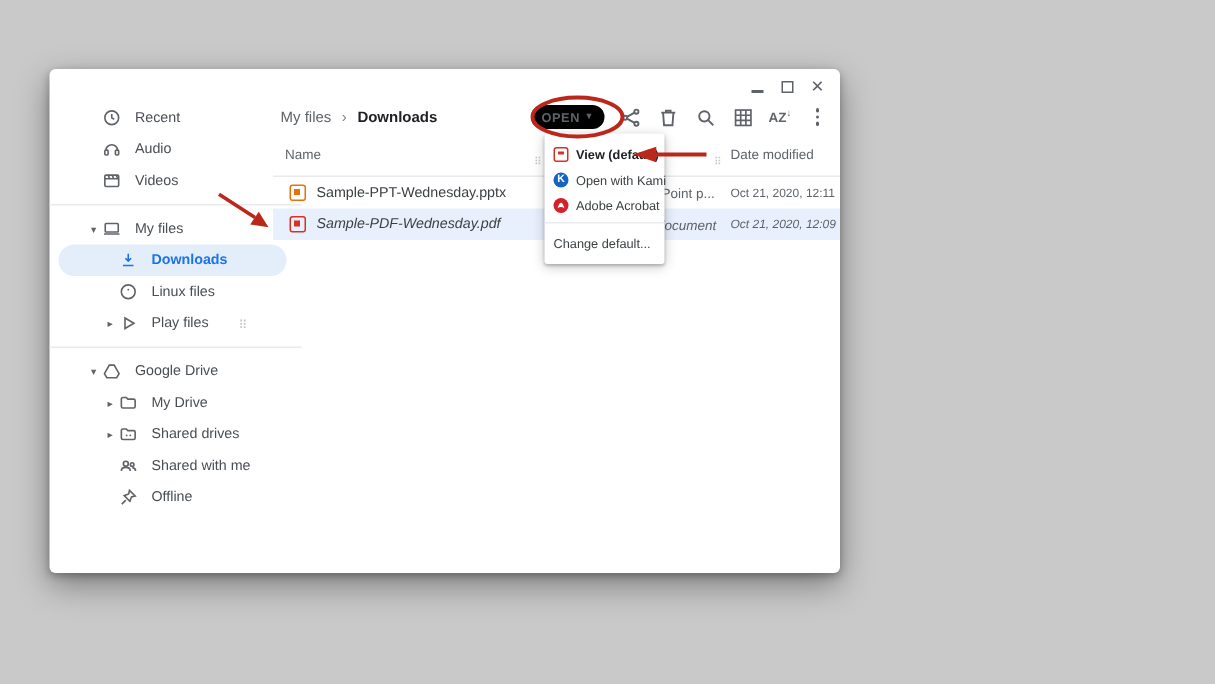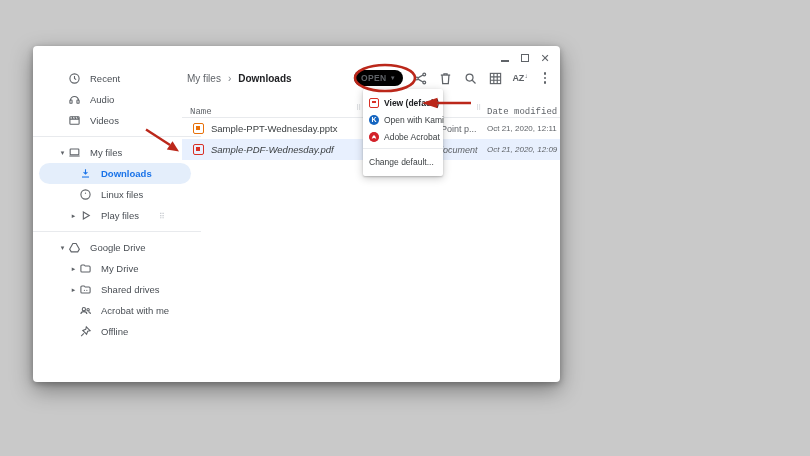--- a/index.html
+++ b/index.html
@@ -46,21 +46,21 @@
   .open-btn .caret { font-size:6px; }
   .tb-icon { width:16px; height:16px; color:#5f6368; display:flex; align-items:center; justify-content:center; cursor:pointer; }
   .tb-icon svg { width:15px; height:15px; display:block; }
   .az { font-size:9px; font-weight:bold; color:#5f6368; display:flex; align-items:flex-start; }
   .az .arr { font-size:6.5px; margin-top:-1px; }
   .kebab { display:flex; flex-direction:column; gap:2px; }
   .kebab i { width:2.5px; height:2.5px; border-radius:50%; background:#5f6368; }
 
   
   .thead { position:relative; height:20px; margin-top:6px; border-bottom:1px solid #e8eaed;
-           font-size:9px; color:#5f6368; display:flex; align-items:flex-end;font-family:Liberation Mono, monospace; }
+           font-size:9px; color:#5f6368; display:flex; align-items:flex-start; }
   .thead .h-name { padding-left:8px; }
   .handle { position:absolute; top:6px; color:#c3c7cc; font-size:7px; letter-spacing:-1px; }
   .h1 { left:174px; } .h2 { left:294px; }
   .h-date { position:absolute; left:305px; }
   .row { position:relative; height:21px; display:flex; align-items:center; font-size:9.5px; color:#3c4043; cursor:default; }
   .row.selected { background:#e8f0fe;font-style:italic; }
   .f-icon { width:11px; height:11px; border-radius:2px; margin-left:11px; flex:none; position:relative; }
   .f-icon.ppt { border:1.5px solid #e8710a; }
   .f-icon.pdf { border:1.5px solid #d93025; }
   .f-icon::after { content:""; position:absolute; left:2px; top:2px; width:4px; height:4px; }
@@ -210,21 +210,21 @@
       </div>
       <div class="s-item lvl1">
         <span class="sicon">
             <svg viewBox="0 0 24 24" fill="none" stroke="currentColor" stroke-width="2">
               <circle cx="9" cy="9.5" r="3"></circle>
               <path d="M3.5 18.5c0-3 2.7-4.5 5.5-4.5s5.5 1.5 5.5 4.5"></path>
               <circle cx="16.8" cy="10.5" r="2.2"></circle>
               <path d="M17 14.3c2.3.2 4 1.6 4 4.2"></path>
             </svg>
           </span>
-        <span class="lbl">Acrobat with me</span>
+        <span class="lbl">Shared with me</span>
       </div>
       <div class="s-item lvl1">
         <span class="sicon">
             <svg viewBox="0 0 24 24" fill="none" stroke="currentColor" stroke-width="2">
               <path d="M13.5 3.5l7 7-4.5 1-2 5.5-7-7 5.5-2z"></path>
               <path d="M9 15.5l-5 5"></path>
             </svg>
           </span>
         <span class="lbl">Offline</span>
       </div>

